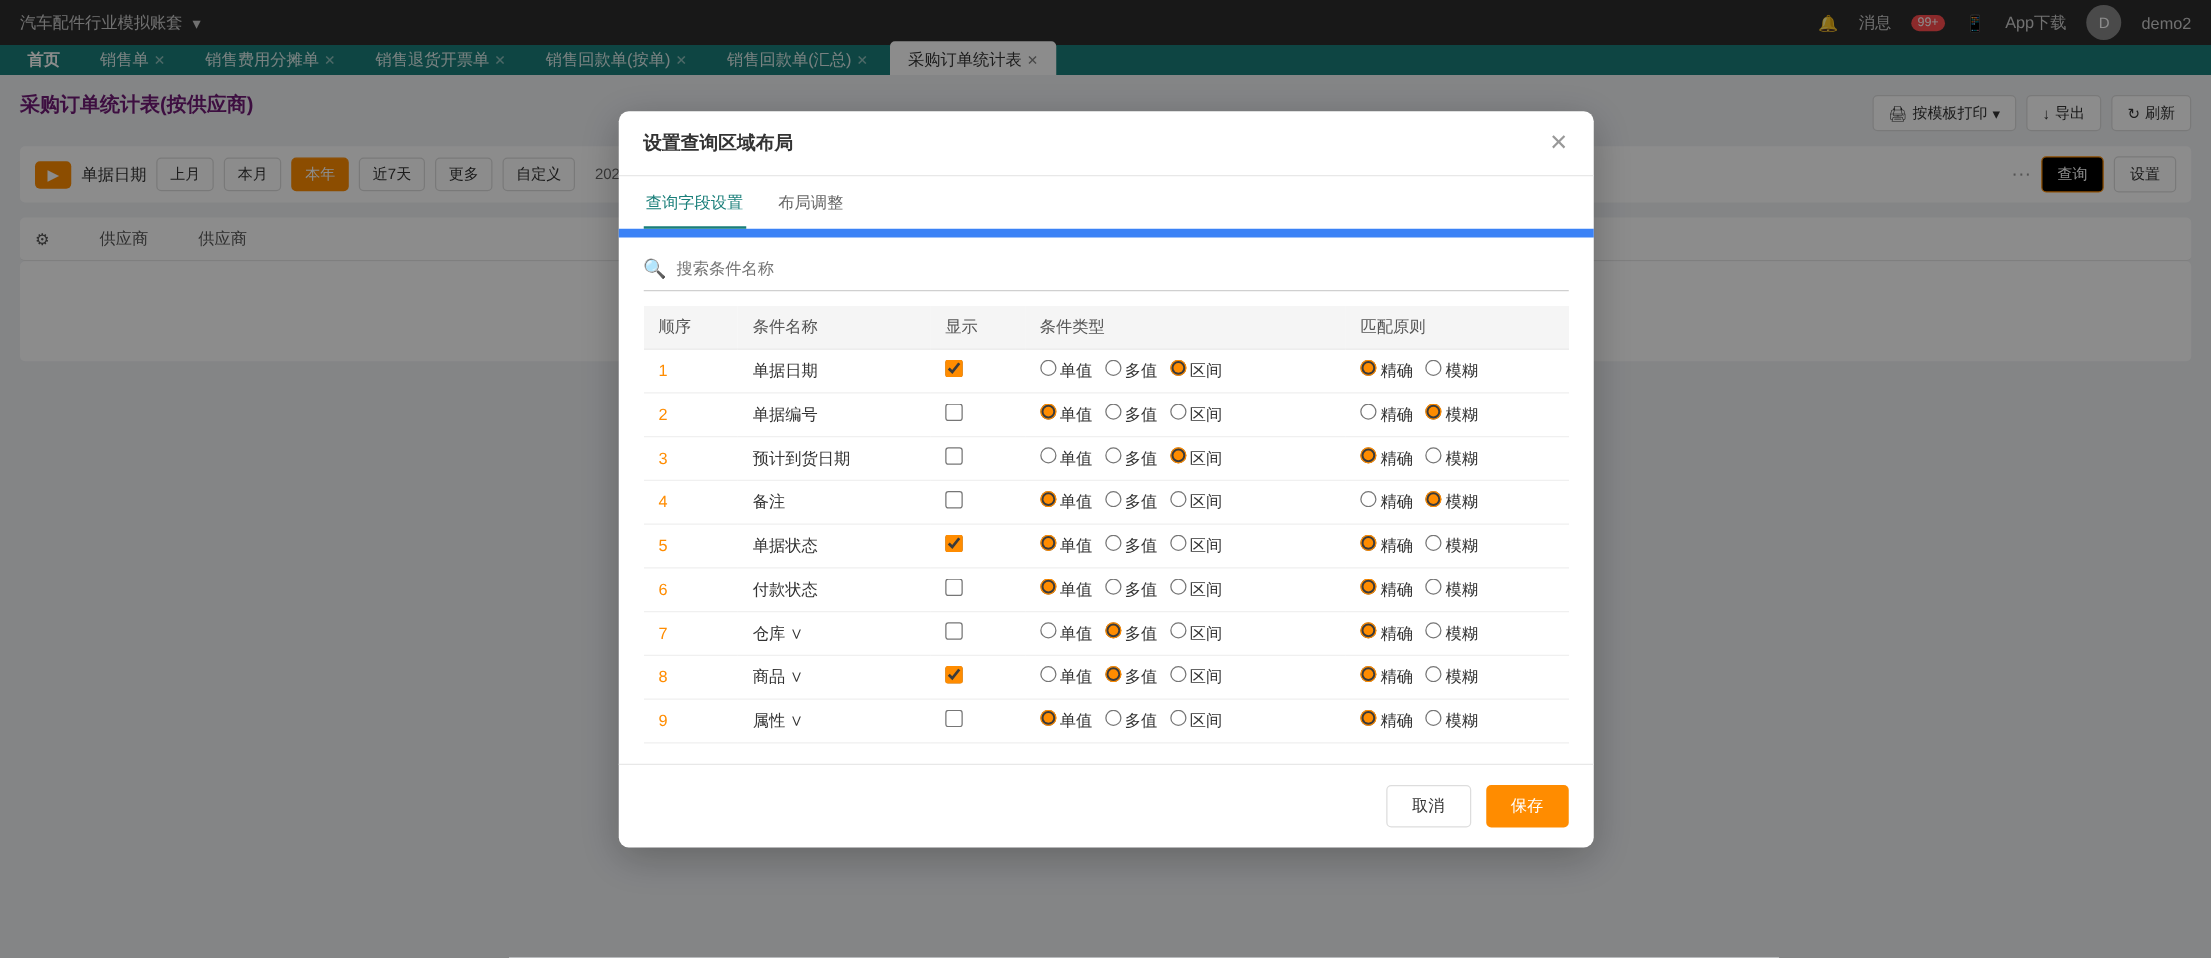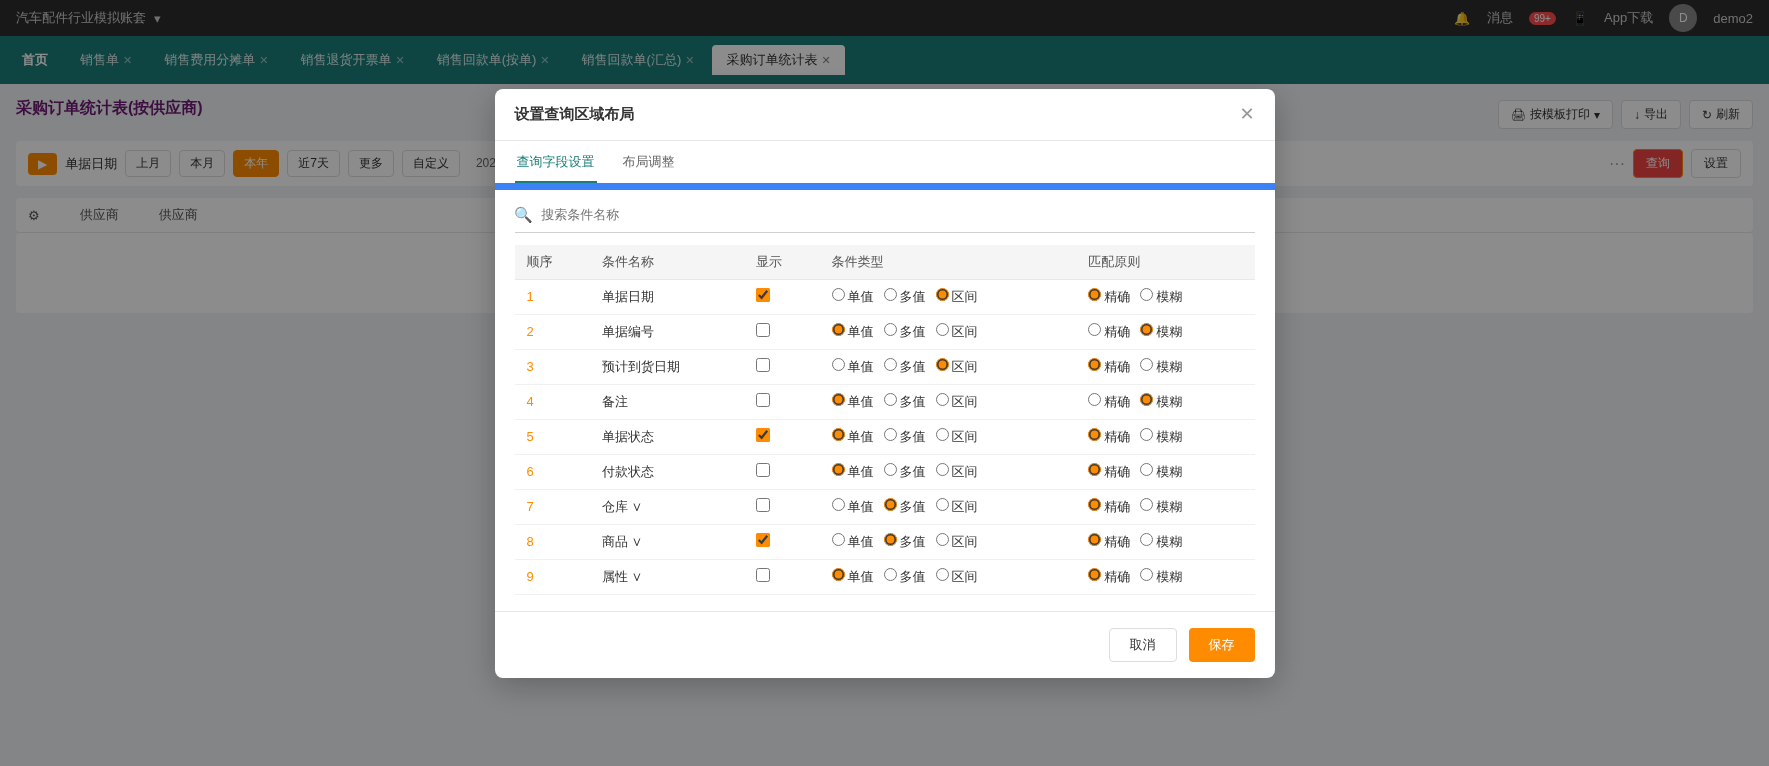--- a/index.html
+++ b/index.html
@@ -27,21 +27,21 @@
     .top-bar-right .user-avatar {
       width: 28px; height: 28px; border-radius: 50%;
       background: #888;
       display: inline-flex; align-items: center; justify-content: center;
       color: white; font-size: 12px;
     }
 
     
     .tab-bar {
       background: #1a7f7a;
-      height: 48px;
+      height: 24px;
       display: flex;
       align-items: center;
       padding: 0 8px;
       gap: 4px;
     }
     .tab-item {
       padding: 4px 14px;
       color: rgba(255,255,255,0.85);
       font-size: 13px;
       cursor: pointer;
@@ -88,21 +88,21 @@
       padding: 5px 12px;
       border: 1px solid #ddd;
       background: white;
       border-radius: 4px;
       cursor: pointer;
       font-size: 12px;
       color: #333;
       display: flex; align-items: center; gap: 4px;
     }
     .action-btn.primary {
-      background: #ef4444;
+      background: #000000;
       color: white;
       border-color: #ff8c00;
     }
 
     
     .overlay {
       position: fixed;
       top: 0; left: 0; right: 0; bottom: 0;
       background: rgba(0,0,0,0.45);
       z-index: 100;

